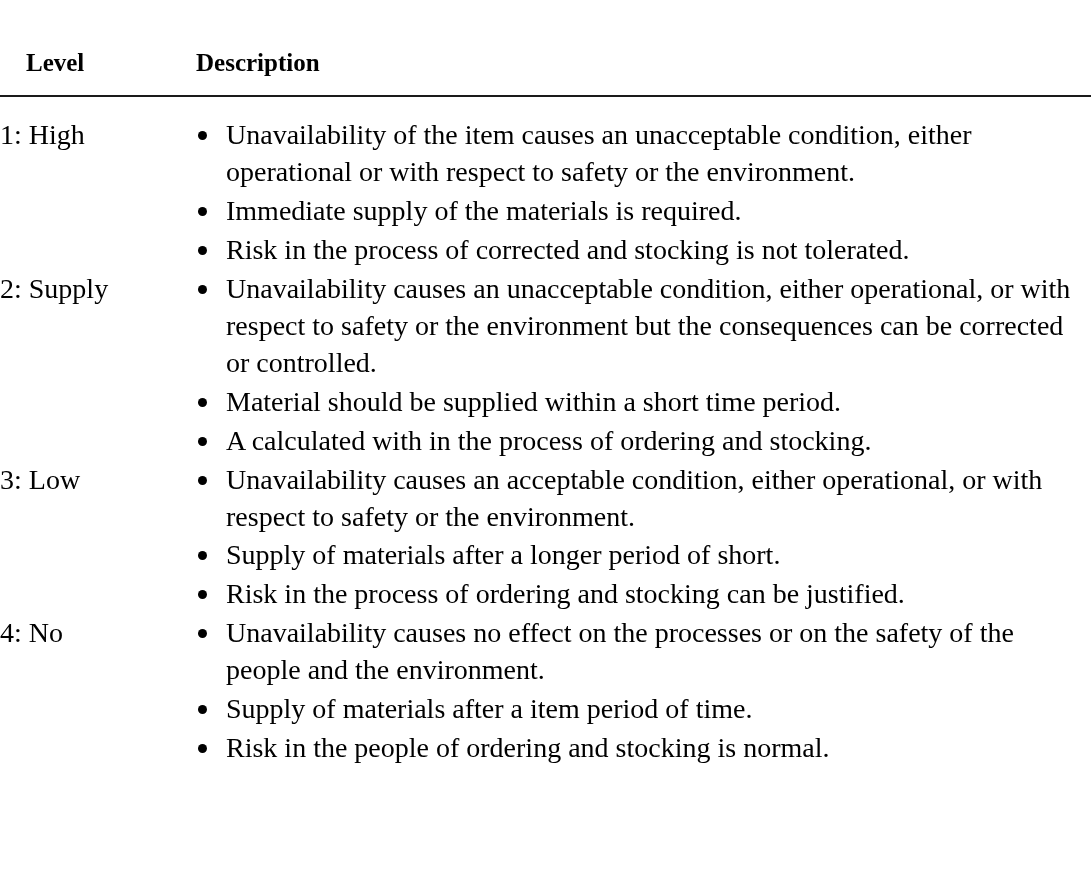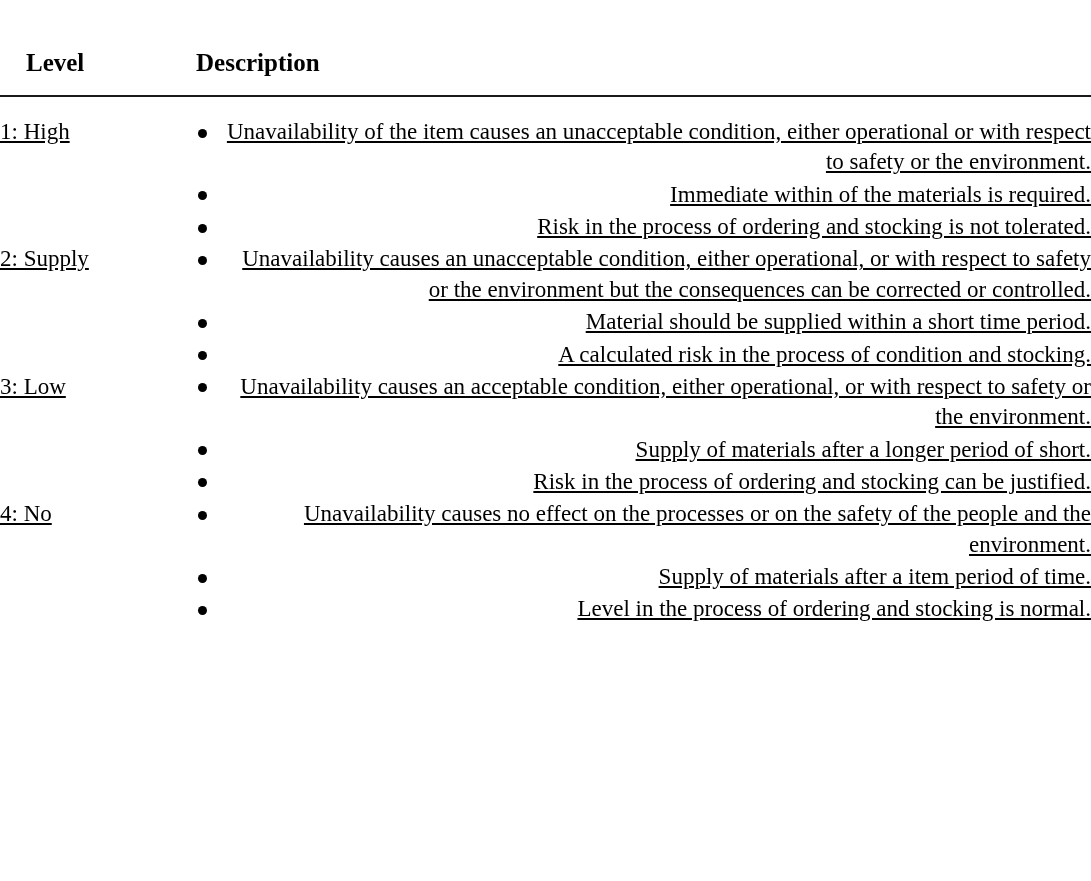--- a/index.html
+++ b/index.html
@@ -39,39 +39,37 @@
     box-sizing: border-box;
   }
   th.col-desc {
     width: 895px;
     padding-left: 0 !important;
   }
   .head-inner-level { display: block; }
   .head-inner-desc { display: block; padding-left: 0; }
   table.levels-table tbody td {
     vertical-align: top;
-    font-size: 23px;
+    font-size: 28px;
     line-height: 1.32;
     padding: 0;
-    text-decoration: underline;
   }
   td.cell-level {
     width: 196px;
     padding-left: 26px;
     padding-top: 24px;
     padding-bottom: 30px;
     box-sizing: border-box;
     white-space: nowrap;
   }
   td.cell-desc {
     width: 895px;
     padding-top: 24px;
     padding-bottom: 30px;
     box-sizing: border-box;
-    text-align: right;
   }
   ul.bullets {
     list-style: none;
     margin: 0;
     padding: 0;
   }
   ul.bullets li {
     position: relative;
     padding-left: 30px;
     margin: 0 0 2px 0;
@@ -116,25 +114,25 @@
           <span>1: High</span>
         </td>
         <td class="cell-desc">
           <ul class="bullets">
             <li>
               <span class="bullet-dot"></span>
               <span class="bullet-text">Unavailability of the item causes an unacceptable condition, either operational or with respect to safety or the environment.</span>
             </li>
             <li>
               <span class="bullet-dot"></span>
-              <span class="bullet-text">Immediate within of the materials is required.</span>
-            </li>
-            <li>
-              <span class="bullet-dot"></span>
-              <span class="bullet-text">Risk in the process of ordering and stocking is not tolerated.</span>
+              <span class="bullet-text">Immediate supply of the materials is required.</span>
+            </li>
+            <li>
+              <span class="bullet-dot"></span>
+              <span class="bullet-text">Risk in the process of corrected and stocking is not tolerated.</span>
             </li>
           </ul>
         </td>
       </tr>
 
       <tr>
         <td class="cell-level">
           <span>2: Supply</span>
         </td>
         <td class="cell-desc">
@@ -142,21 +140,21 @@
             <li>
               <span class="bullet-dot"></span>
               <span class="bullet-text">Unavailability causes an unacceptable condition, either operational, or with respect to safety or the environment but the consequences can be corrected or controlled.</span>
             </li>
             <li>
               <span class="bullet-dot"></span>
               <span class="bullet-text">Material should be supplied within a short time period.</span>
             </li>
             <li>
               <span class="bullet-dot"></span>
-              <span class="bullet-text">A calculated risk in the process of condition and stocking.</span>
+              <span class="bullet-text">A calculated with in the process of ordering and stocking.</span>
             </li>
           </ul>
         </td>
       </tr>
 
       <tr>
         <td class="cell-level">
           <span>3: Low</span>
         </td>
         <td class="cell-desc">
@@ -186,21 +184,21 @@
             <li>
               <span class="bullet-dot"></span>
               <span class="bullet-text">Unavailability causes no effect on the processes or on the safety of the people and the environment.</span>
             </li>
             <li>
               <span class="bullet-dot"></span>
               <span class="bullet-text">Supply of materials after a item period of time.</span>
             </li>
             <li>
               <span class="bullet-dot"></span>
-              <span class="bullet-text">Level in the process of ordering and stocking is normal.</span>
+              <span class="bullet-text">Risk in the people of ordering and stocking is normal.</span>
             </li>
           </ul>
         </td>
       </tr>
 
     </tbody>
   </table>
 </div>
 
 </body></html>

